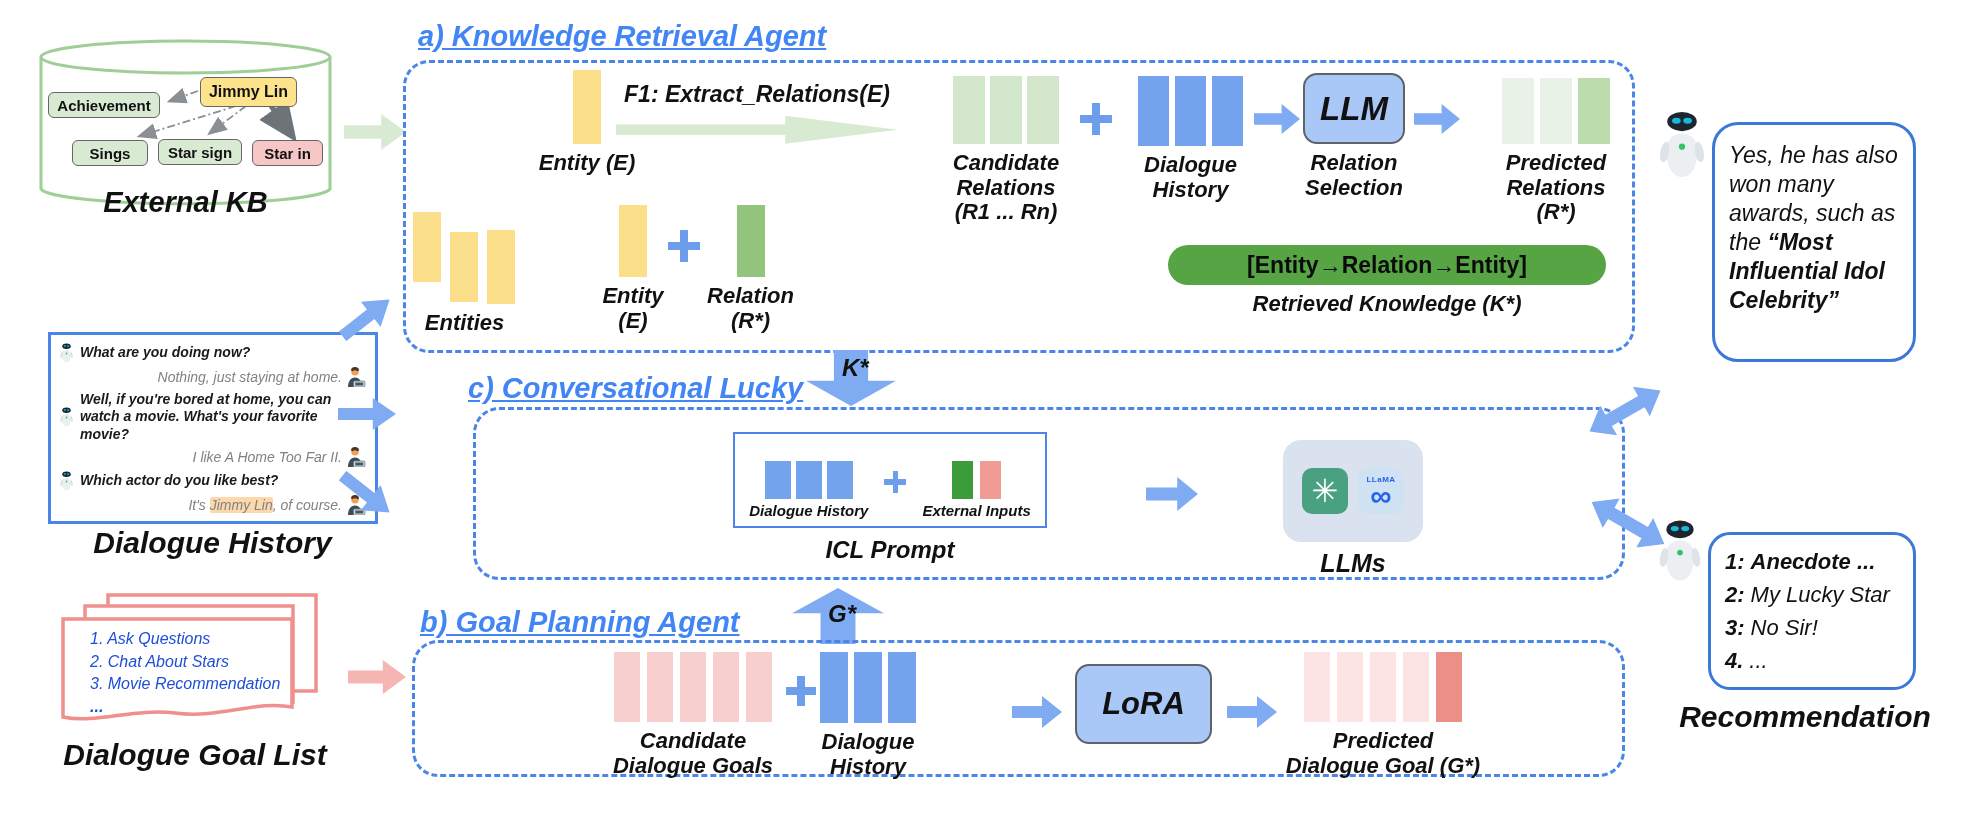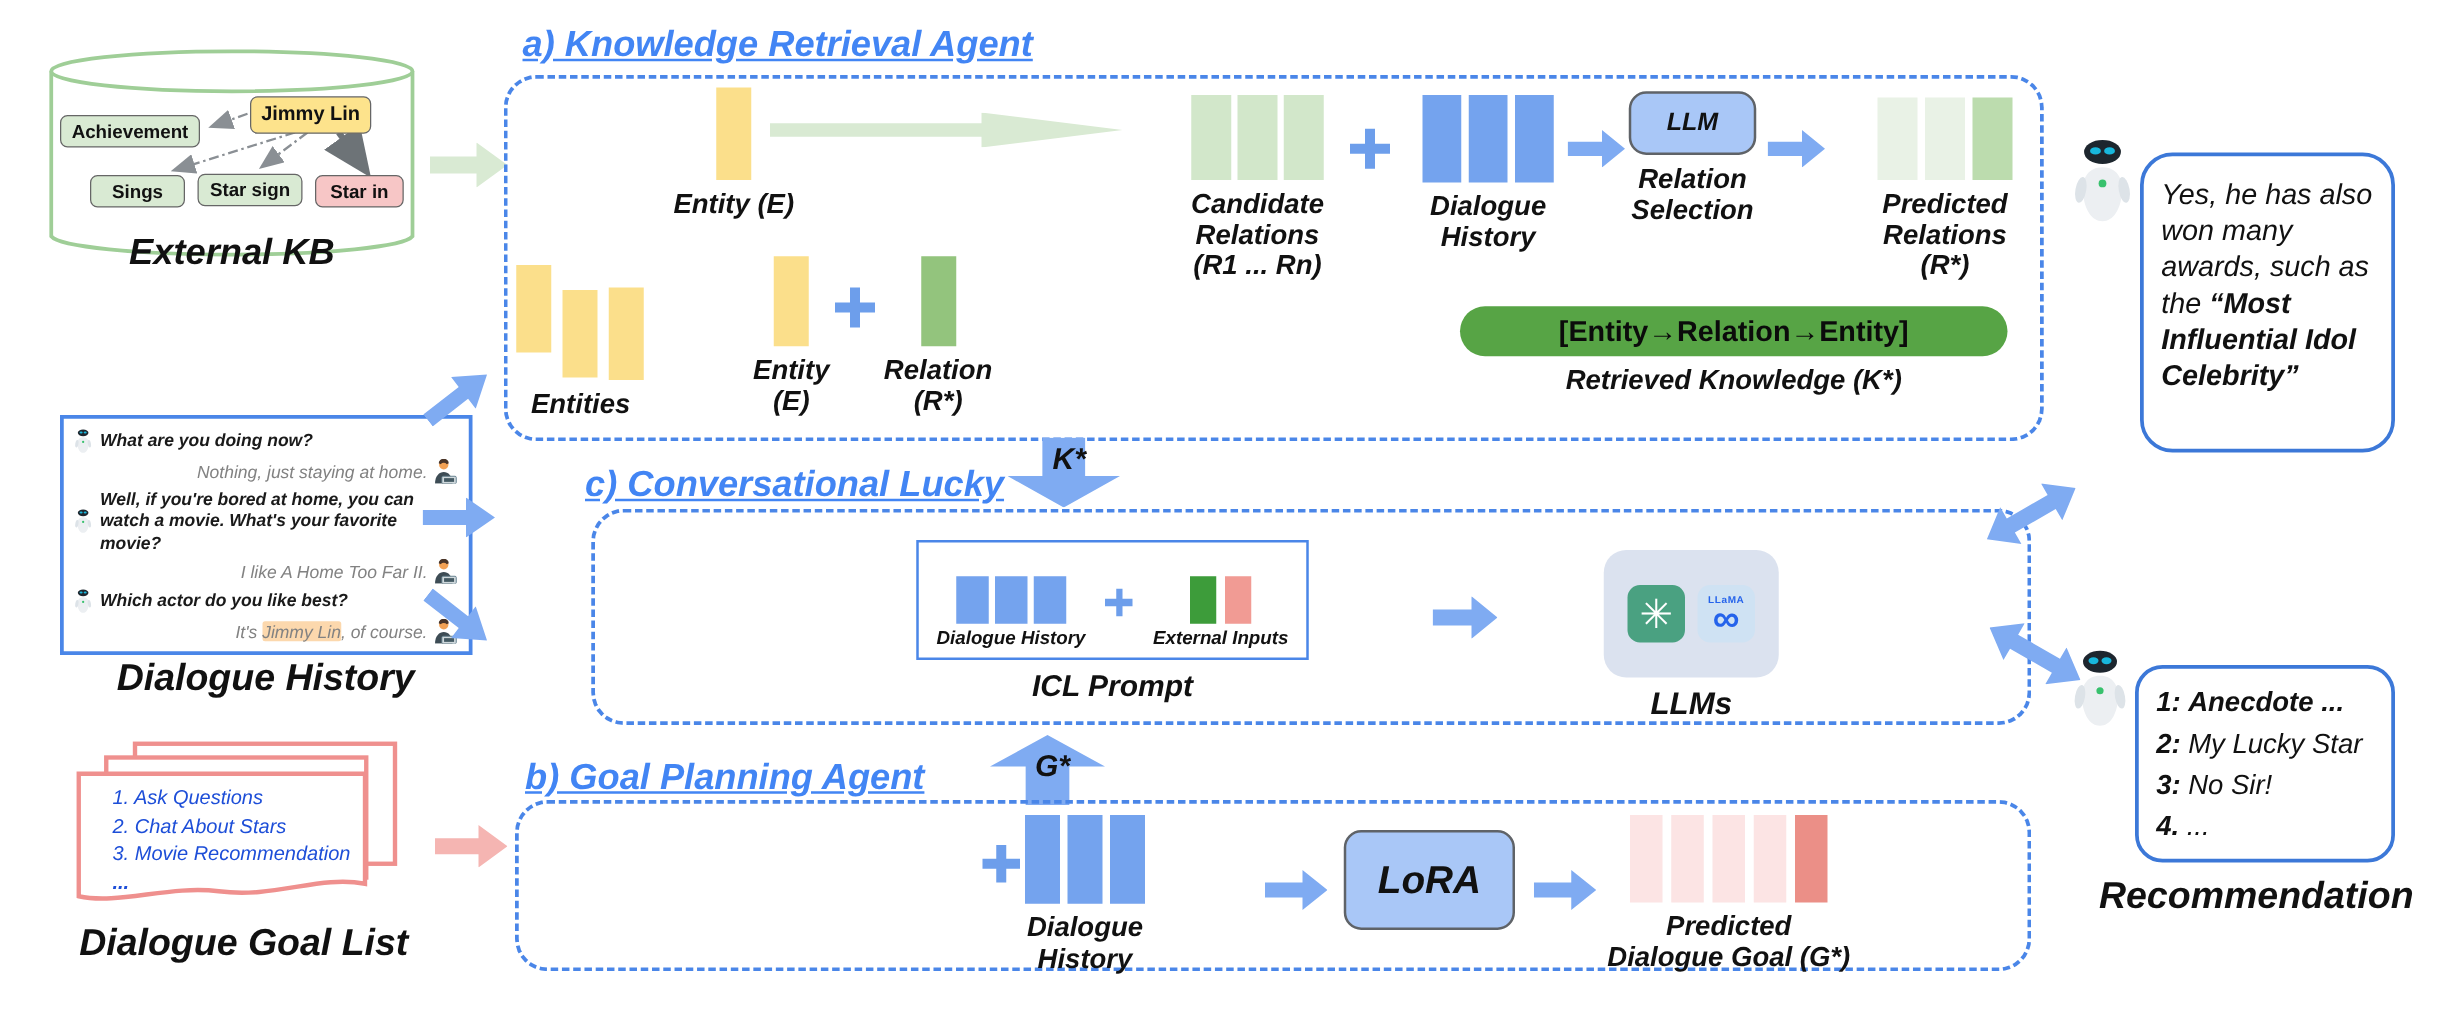--- a/index.html
+++ b/index.html
@@ -94,20 +94,21 @@
   <div class="agent-title" style="left:418px;top:20px">a) Knowledge Retrieval Agent</div>
   <div class="dashed-box" style="left:403px;top:60px;width:1232px;height:293px"></div>
 
   <div class="unit" style="left:527px;top:70px;width:120px">
     <div class="bars">
         <div class="bar" style="width:28px;height:74px;background:#fbdf8b"></div>
       </div>
     <div class="lbl">Entity (E)</div>
   </div>
   <div class="unit" style="left:612px;top:82px;width:290px">
+    <div class="lbl" style="font-size:23px;margin-top:0">F1: Extract_Relations(E)</div>
     <div class="arrow-r green-a" style="position:relative;width:282px;height:28px;margin-top:8px"></div>
   </div>
   <div class="unit" style="left:940px;top:76px;width:132px">
     <div class="bars" style="gap:5px">
       <div class="bar" style="width:32px;height:68px;background:#d2e7ca"></div>
       <div class="bar" style="width:32px;height:68px;background:#d2e7ca"></div>
       <div class="bar" style="width:32px;height:68px;background:#d2e7ca"></div>
     </div>
     <div class="lbl">Candidate Relations
 (R1 ... Rn)</div>
@@ -117,21 +118,21 @@
     <div class="bars" style="gap:6px">
       <div class="bar" style="width:31px;height:70px;background:#74a3ee"></div>
       <div class="bar" style="width:31px;height:70px;background:#74a3ee"></div>
       <div class="bar" style="width:31px;height:70px;background:#74a3ee"></div>
     </div>
     <div class="lbl">Dialogue
 History</div>
   </div>
   <div class="arrow-r blue-a" style="left:1254px;top:104px;width:46px;height:30px"></div>
   <div class="unit" style="left:1302px;top:73px;width:104px">
-    <div class="model-box" style="width:102px;height:51px;font-size:20px">LLM</div>
+    <div class="model-box" style="width:102px;height:71px;font-size:33px">LLM</div>
     <div class="lbl">Relation
 Selection</div>
   </div>
   <div class="arrow-r blue-a" style="left:1414px;top:104px;width:46px;height:30px"></div>
   <div class="unit" style="left:1486px;top:78px;width:140px">
     <div class="bars" style="gap:6px">
       <div class="bar" style="width:32px;height:66px;background:#e9f2e6"></div>
       <div class="bar" style="width:32px;height:66px;background:#e9f2e6"></div>
       <div class="bar" style="width:32px;height:66px;background:#bcdcae"></div>
     </div>
@@ -205,20 +206,31 @@
     </div>
     <div class="lbl" style="font-size:25px">LLMs</div>
   </div>
 
   <div class="arrow-u blue-a" style="left:792px;top:588px;width:92px;height:56px"></div>
   <div class="flow-lbl" style="left:828px;top:600px">G*</div>
 
   <div class="agent-title" style="left:420px;top:606px">b) Goal Planning Agent</div>
   <div class="dashed-box" style="left:412px;top:640px;width:1213px;height:137px"></div>
 
+  <div class="unit" style="left:608px;top:652px;width:170px">
+    <div class="bars" style="gap:7px">
+      <div class="bar" style="width:26px;height:70px;background:#f8cfcf"></div>
+      <div class="bar" style="width:26px;height:70px;background:#f8cfcf"></div>
+      <div class="bar" style="width:26px;height:70px;background:#f8cfcf"></div>
+      <div class="bar" style="width:26px;height:70px;background:#f8cfcf"></div>
+      <div class="bar" style="width:26px;height:70px;background:#f8cfcf"></div>
+    </div>
+    <div class="lbl">Candidate
+Dialogue Goals</div>
+  </div>
   <div class="plus" style="left:786px;top:676px;width:30px;height:30px"></div>
   <div class="unit" style="left:818px;top:652px;width:100px">
     <div class="bars" style="gap:6px">
       <div class="bar" style="width:28px;height:71px;background:#74a3ee"></div>
       <div class="bar" style="width:28px;height:71px;background:#74a3ee"></div>
       <div class="bar" style="width:28px;height:71px;background:#74a3ee"></div>
     </div>
     <div class="lbl">Dialogue
 History</div>
   </div>

